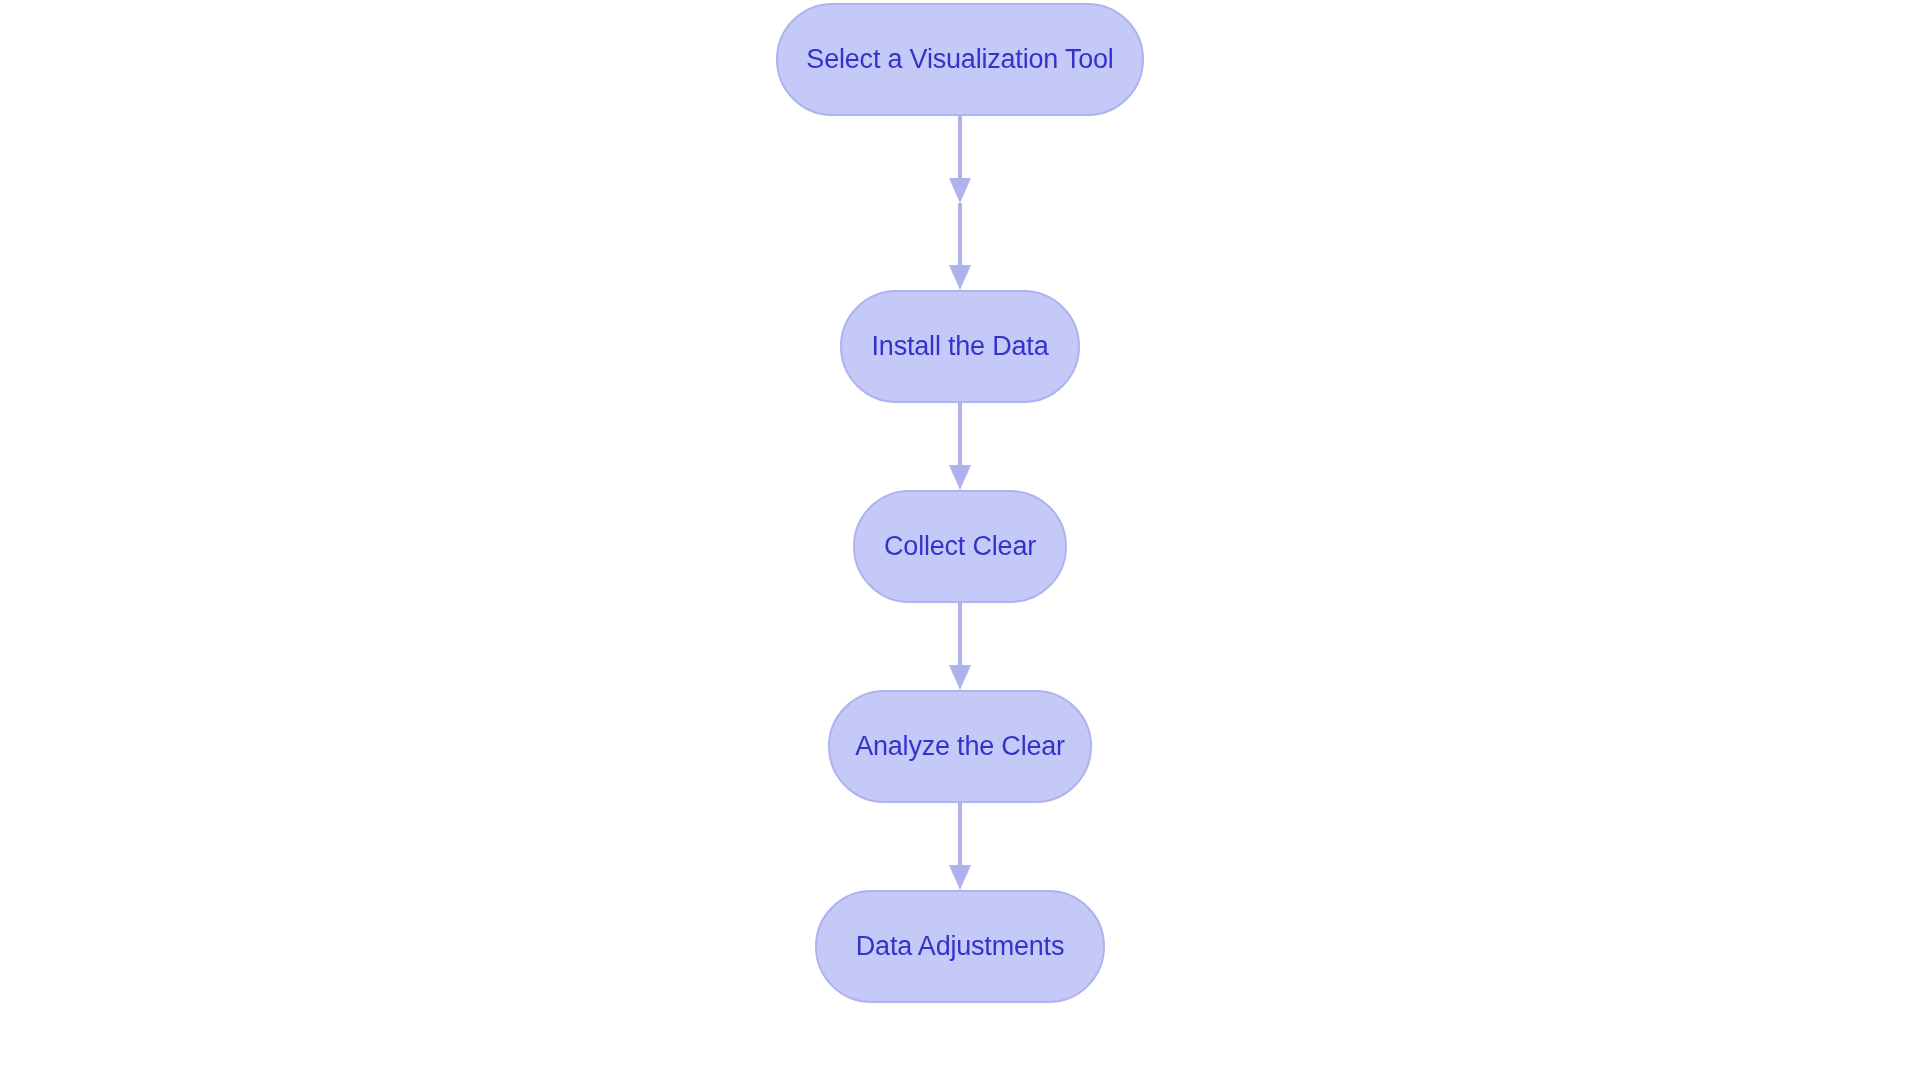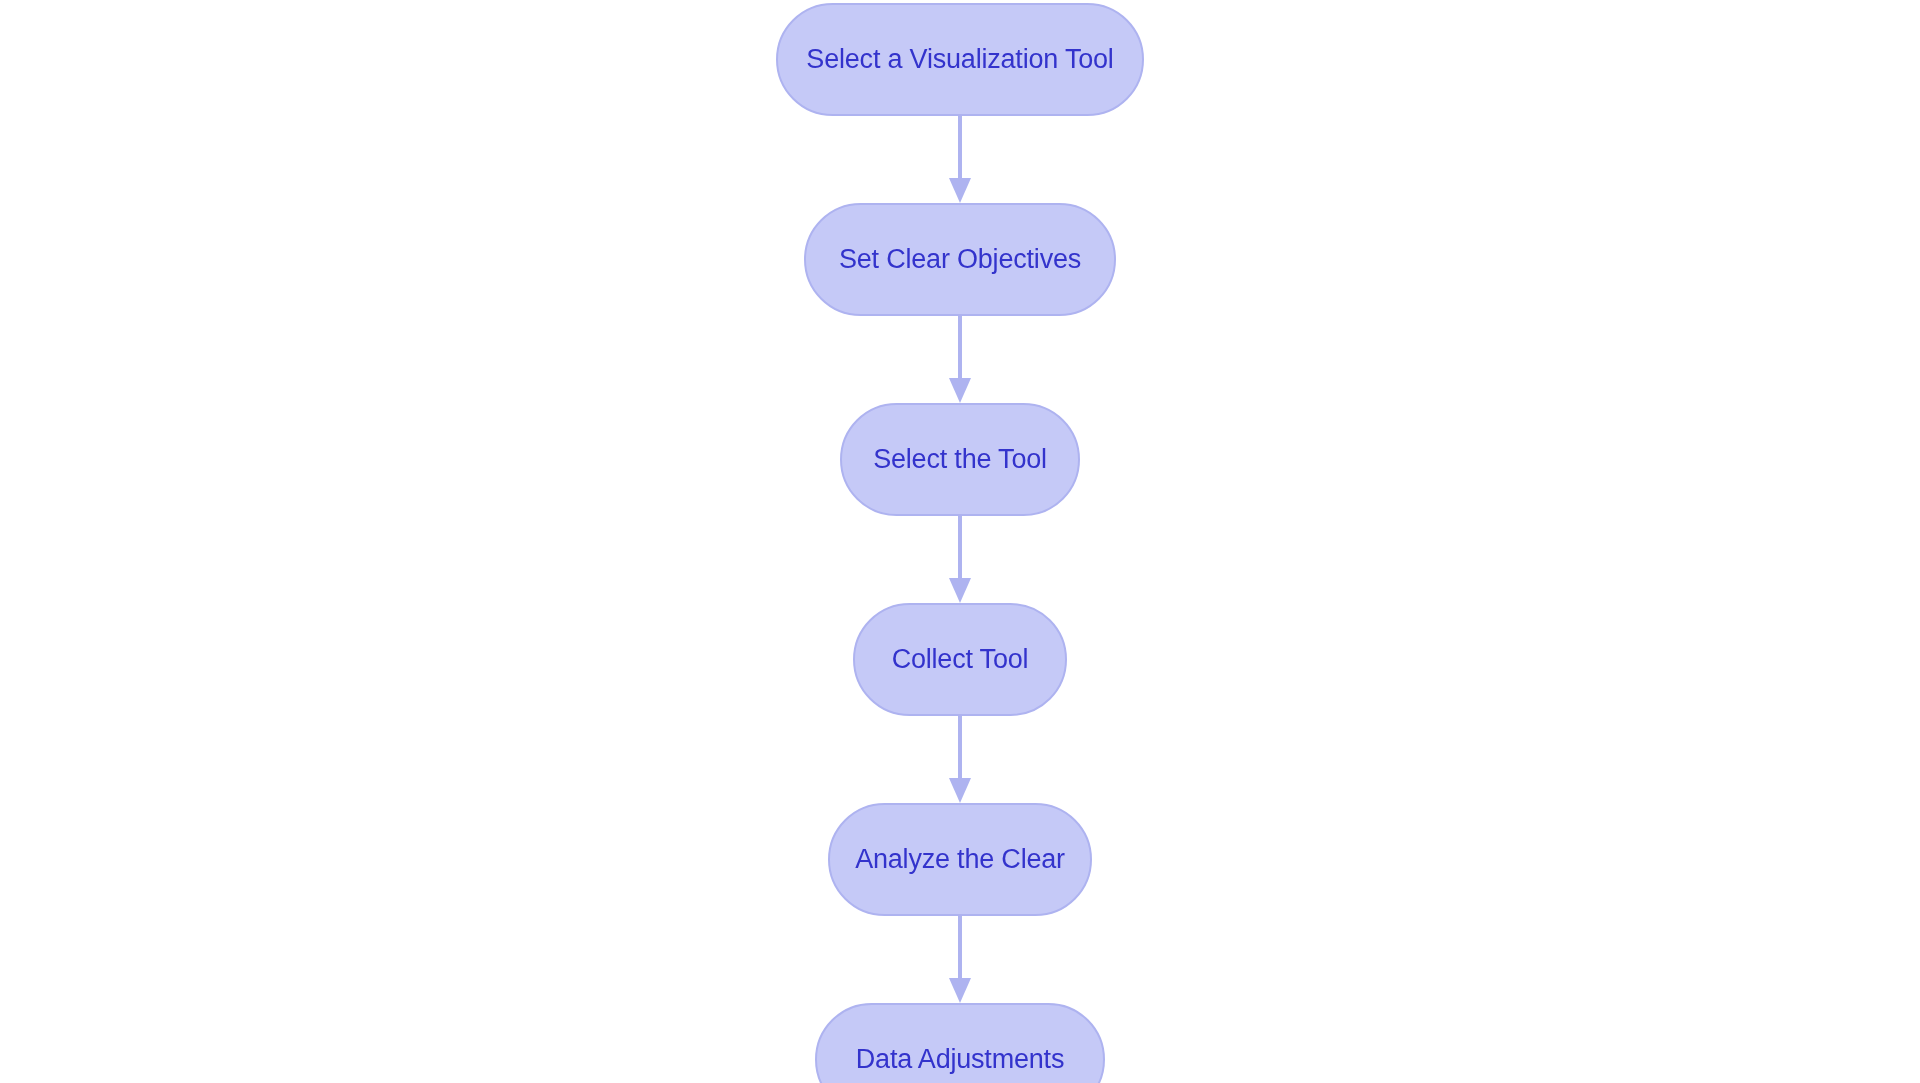--- a/index.html
+++ b/index.html
@@ -102,40 +102,37 @@
 
     <div class="flow-node w-n0">
       <span class="flow-node-label">Select a Visualization Tool</span>
     </div>
 
     <div class="flow-connector">
       <div class="connector-stem"></div>
       <div class="connector-head"></div>
     </div>
 
-    <div class="flow-node w-n1">
-      <span class="flow-node-label">Set Clear Objectives</span>
-    </div>
 
     <div class="flow-connector">
       <div class="connector-stem"></div>
       <div class="connector-head"></div>
     </div>
 
     <div class="flow-node w-n2">
-      <span class="flow-node-label">Select the Tool</span>
+      <span class="flow-node-label">Install the Data</span>
     </div>
 
     <div class="flow-connector">
       <div class="connector-stem"></div>
       <div class="connector-head"></div>
     </div>
 
     <div class="flow-node w-n3">
-      <span class="flow-node-label">Collect Tool</span>
+      <span class="flow-node-label">Collect Clear</span>
     </div>
 
     <div class="flow-connector">
       <div class="connector-stem"></div>
       <div class="connector-head"></div>
     </div>
 
     <div class="flow-node w-n4">
       <span class="flow-node-label">Analyze the Clear</span>
     </div>

